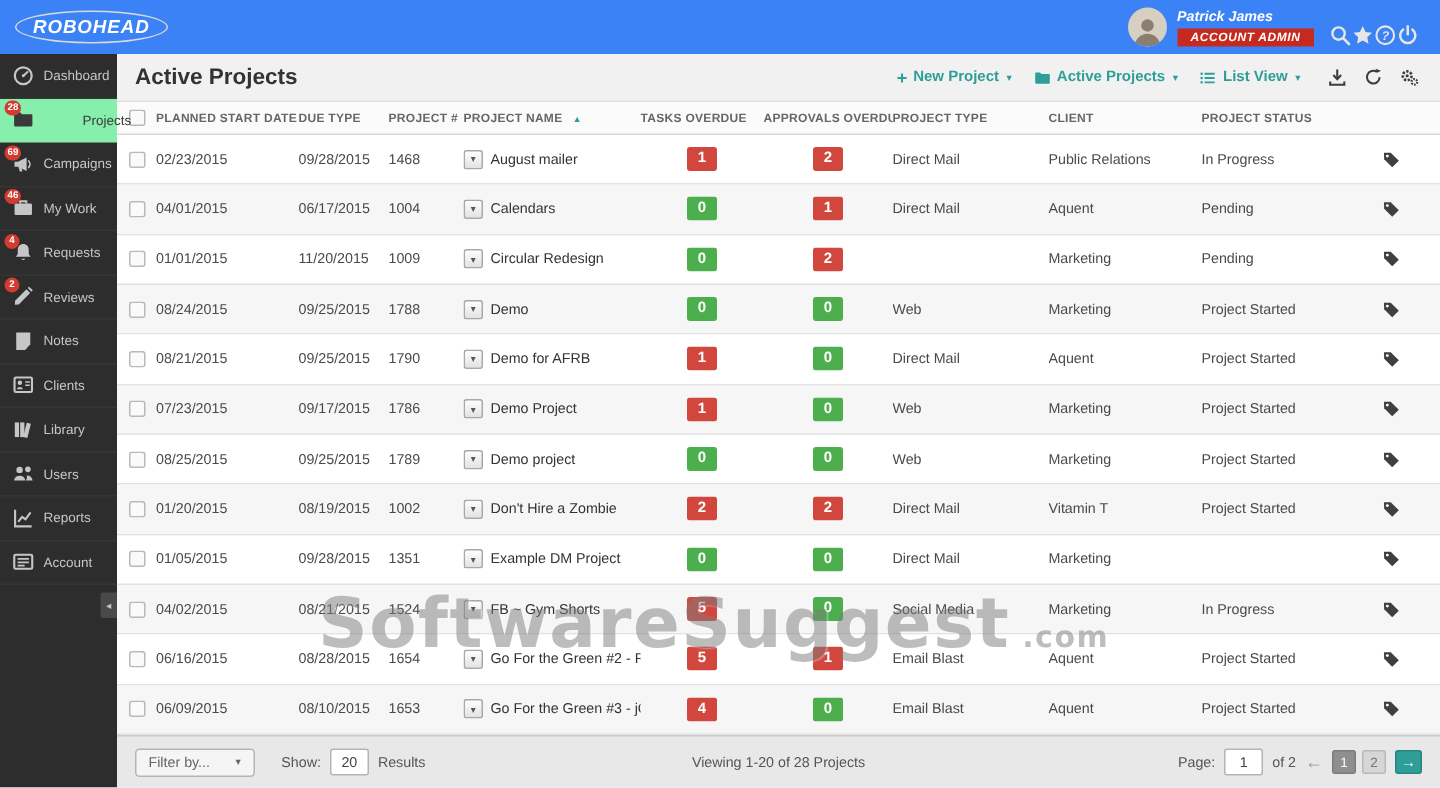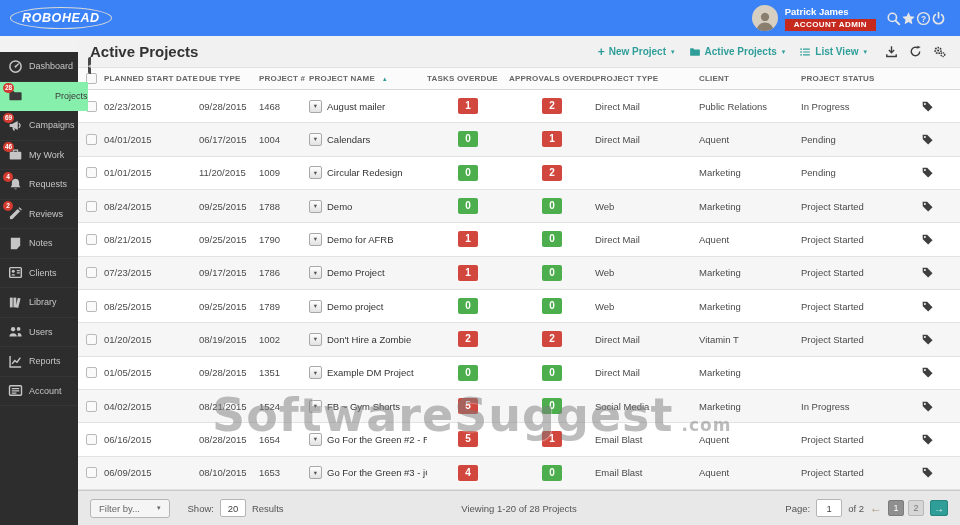--- a/index.html
+++ b/index.html
@@ -6,32 +6,32 @@
   html,body { width: 960px; height: 525px; }
   body {
     position: relative; overflow: hidden; background: #f2f2f2;
     font-family: "Liberation Sans", "DejaVu Sans", sans-serif;
   }
   svg { display: block; }
 
   
   .topbar { position:absolute; top:0; left:0; right:0; height:36px; background:#3b82f6; display:flex; align-items:center; z-index:6; }
   .logo-ellipse { display:inline-block; margin-left:10px; color:#fff; font-style:italic; font-weight:bold; font-size:12.5px; letter-spacing:.6px; border:1px solid #d8d8d8; border-radius:50%; padding:3px 11px; cursor:pointer; }
-  .topbar-right { margin-left:auto; display:flex; align-items:center; padding-right:14px; }
+  .topbar-right { margin-left:auto; display:flex; align-items:flex-end; padding-right:14px;font-style:italic; }
   .user-menu { display:flex; align-items:center; gap:7px; cursor:pointer; }
   .avatar { width:26px; height:26px; border-radius:50%; background:#d6cfc2; overflow:hidden; display:flex; align-items:flex-end; justify-content:center; }
   .avatar svg { width:22px; height:22px; color:#8a7f6f; }
   .user-block { display:flex; flex-direction:column; align-items:flex-start; gap:2px; margin-right:10px; }
   .user-name { color:#fff; font-size:9.5px; font-weight:bold; }
   .user-role { background:#c62a1e; color:#fff; font-size:8px; font-weight:bold; padding:1.5px 9px; letter-spacing:.4px; }
   .top-icon { width:15px; height:15px; color:#e6e6e6; cursor:pointer; }
   .top-icon svg { width:100%; height:100%; }
 
   
-  .sidebar { position:absolute; top:36px; left:0; width:78px; bottom:0; background:#2d2d2d; display:flex; z-index:5;margin-top:16px; }
+  .sidebar { position:absolute; top:36px; left:0; width:78px; bottom:0; background:#2d2d2d; display:flex; flex-direction:column; z-index:5; }
   .side-items { display:flex; flex-direction:column; }
   .side-item { display:flex; align-items:center; height:29.5px; padding-left:8px; gap:6px; color:#c6c6c6; font-size:9px; cursor:pointer; border-bottom:1px solid rgba(255,255,255,0.04); }
   .side-item.active { background:#86efac; color:#3a3a3a;gap:32px; }
   .side-icon-wrap { position:relative; width:15px; height:15px; flex:none; }
   .side-icon { width:15px; height:15px; }
   .side-badge { position:absolute; top:-5px; left:-5px; background:#d23b30; color:#fff; font-size:6.5px; font-weight:bold; min-width:10px; height:10px; line-height:10px; border-radius:6px; padding:0 2px; text-align:center; z-index:2; }
   .side-label { white-space:nowrap; }
   .side-collapse { margin-top:5px; margin-left:auto; width:11px; height:17px; background:#494949; color:#c2c2c2; font-size:7px; display:flex; align-items:center; justify-content:center; border-radius:2px 0 0 2px; cursor:pointer; }
 
   
@@ -82,21 +82,21 @@
   .viewing { position:absolute; left:50%; transform:translateX(-50%); color:#555; }
   .footer-right { margin-left:auto; display:flex; align-items:center; gap:6px; }
   .pg-pages { display:inline-flex; gap:4px; }
   .pg-btn { min-width:16px; height:16px; line-height:15px; text-align:center; background:#d6d6d6; border:1px solid #b8b8b8; border-radius:2px; color:#777; font-size:9px; padding:0 3px; cursor:pointer; }
   .pg-btn.current { background:#8f8f8f; color:#fff; border-color:#7c7c7c; }
   .pg-prev { color:#a7937b; font-size:12px; cursor:pointer; }
   .pg-next { background:#2f9e99; color:#fff; border-color:#27857f; font-size:10px; }
 
   
   .watermark { position:absolute; left:212px; top:388px; z-index:8; pointer-events:none; font-weight:bold; color:#7d7d7d; opacity:.5; letter-spacing:1px; font-size:46px; text-shadow:1px 1px 1px rgba(255,255,255,.7); font-family:"DejaVu Sans", sans-serif; }
-  .watermark .suffix { font-size:17px; margin-left:8px; }
+  .watermark .suffix { font-size:20px; margin-left:8px; }
 </style>
 </head>
 <body>
 
 <svg width="0" height="0" style="position:absolute" aria-hidden="true">
   <symbol id="i-dashboard" viewBox="0 0 16 16">
       <circle cx="8" cy="8" r="6" fill="none" stroke="currentColor" stroke-width="1.6"></circle>
       <path d="M8 8.2 L11 5.4" stroke="currentColor" stroke-width="1.5" stroke-linecap="round" fill="none"></path>
       <circle cx="8" cy="8" r="1" fill="currentColor"></circle>
     </symbol>

